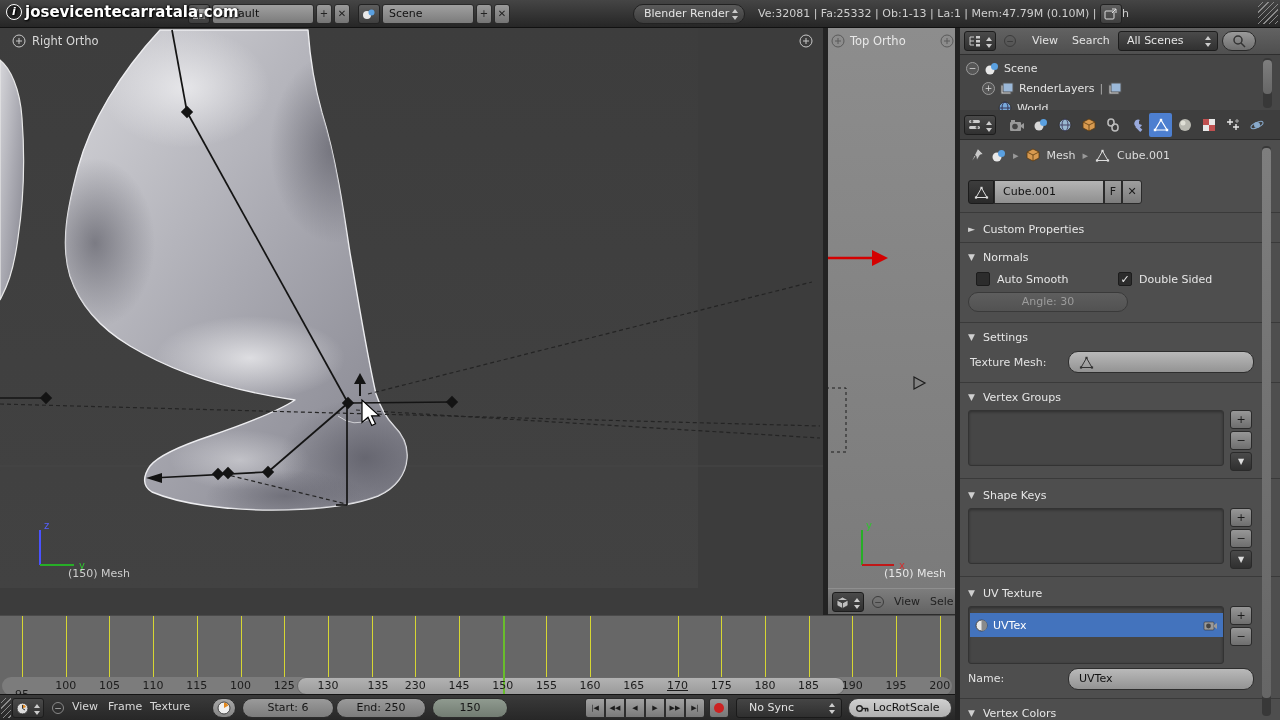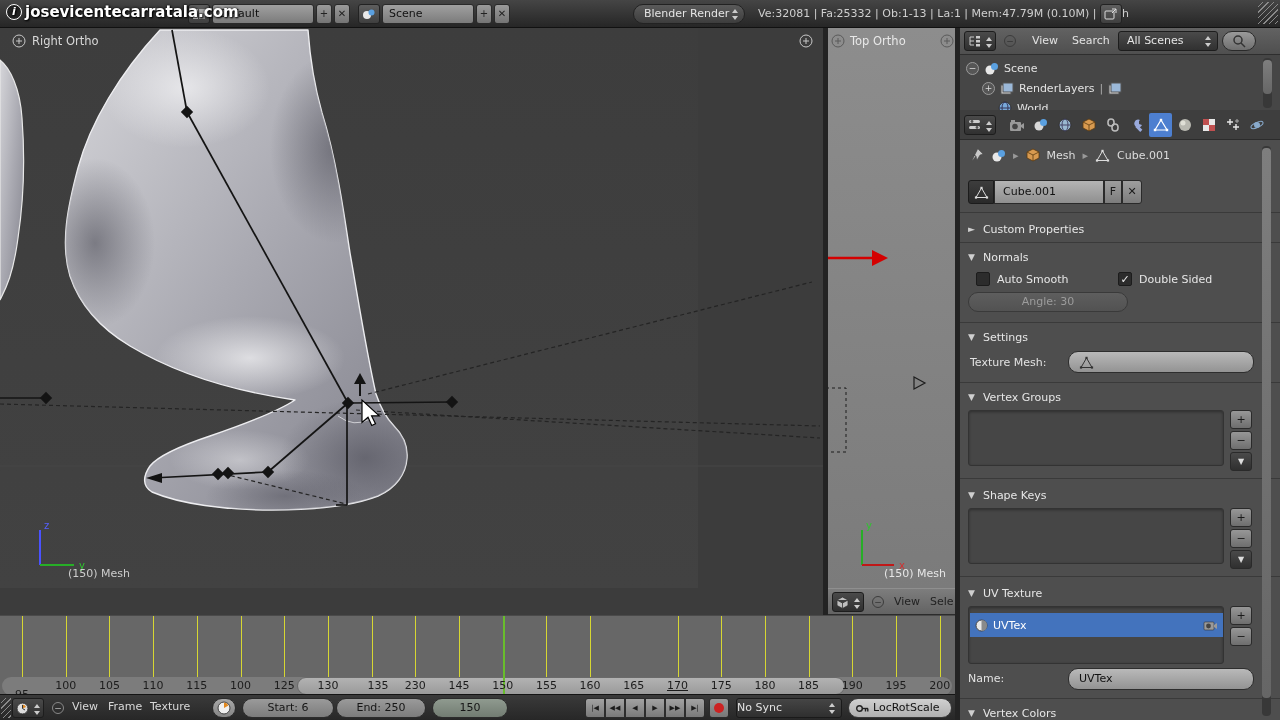--- a/index.html
+++ b/index.html
@@ -96,21 +96,21 @@
   #tl-header{left:0;top:694px;width:955px;height:26px;background:linear-gradient(#3a3a3a,#272727);
     border-top:1px solid #141414;color:#d9d9d9}
   .tlh-menu{line-height:24px;color:#d9d9d9}
   .tl-slider{top:3px;height:20px;background:linear-gradient(#9a9a9a,#7c7c7c);border:1px solid #2c2c2c;
     border-radius:10px;color:#161616;text-align:center;line-height:18px}
   .transport{top:3px;width:20px;height:20px;background:linear-gradient(#a2a2a2,#7a7a7a);
     border:1px solid #2c2c2c;color:#1c1c1c;font-size:7px;text-align:center;line-height:18px}
   #btn-record{left:709px;top:3px;width:20px;height:20px;background:linear-gradient(#9a9a9a,#777);
     border:1px solid #2c2c2c;border-radius:3px;display:flex;align-items:center;justify-content:center}
   #sync-select{left:736px;top:3px;width:106px;height:20px;background:linear-gradient(#454545,#2f2f2f);
-    border:1px solid #1a1a1a;border-radius:3px;color:#e2e2e2;line-height:18px;padding:0 0}
+    border:1px solid #1a1a1a;border-radius:3px;color:#e2e2e2;line-height:18px;padding:0 12px}
   #keyingset{left:848px;top:3px;width:104px;height:20px;background:linear-gradient(#d0d0d0,#b0b0b0);
     border:1px solid #3a3a3a;border-radius:10px;color:#111;line-height:18px;display:flex;align-items:center;gap:4px;padding:0 7px}
 </style>
 </head>
 <body>
 
 <div id="stage">
 
   <div id="info-bar" class="abs">
     <div id="watermark" class="abs">

